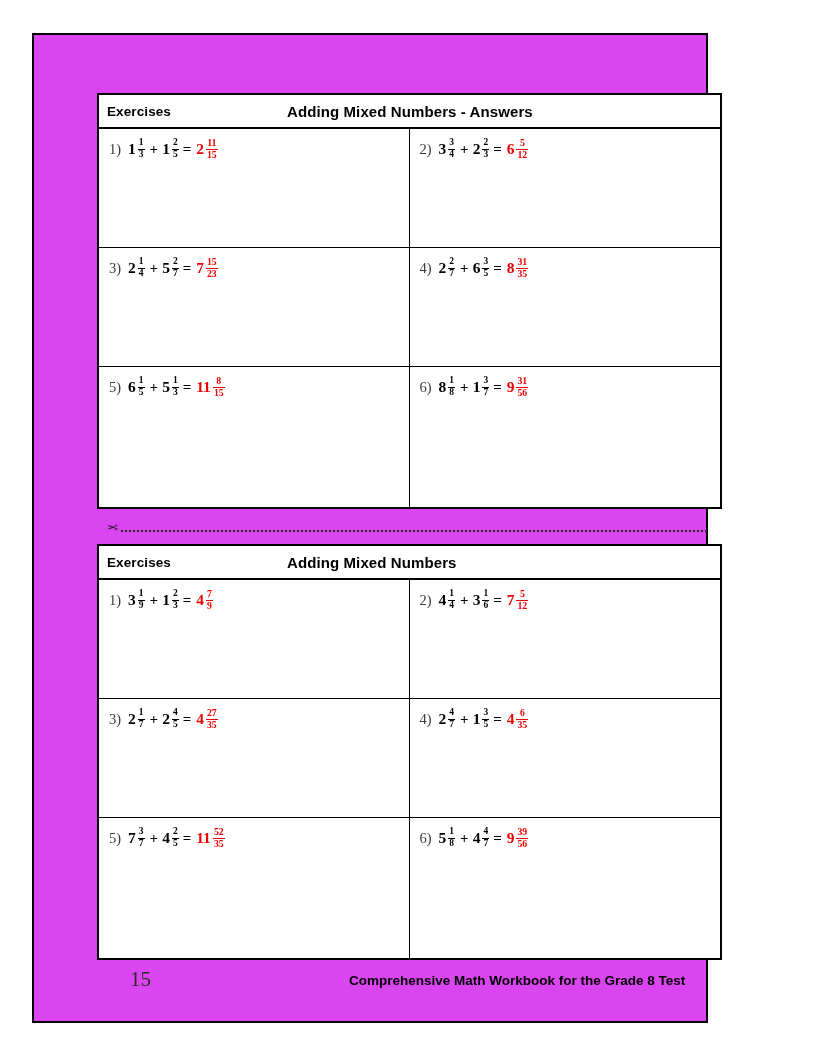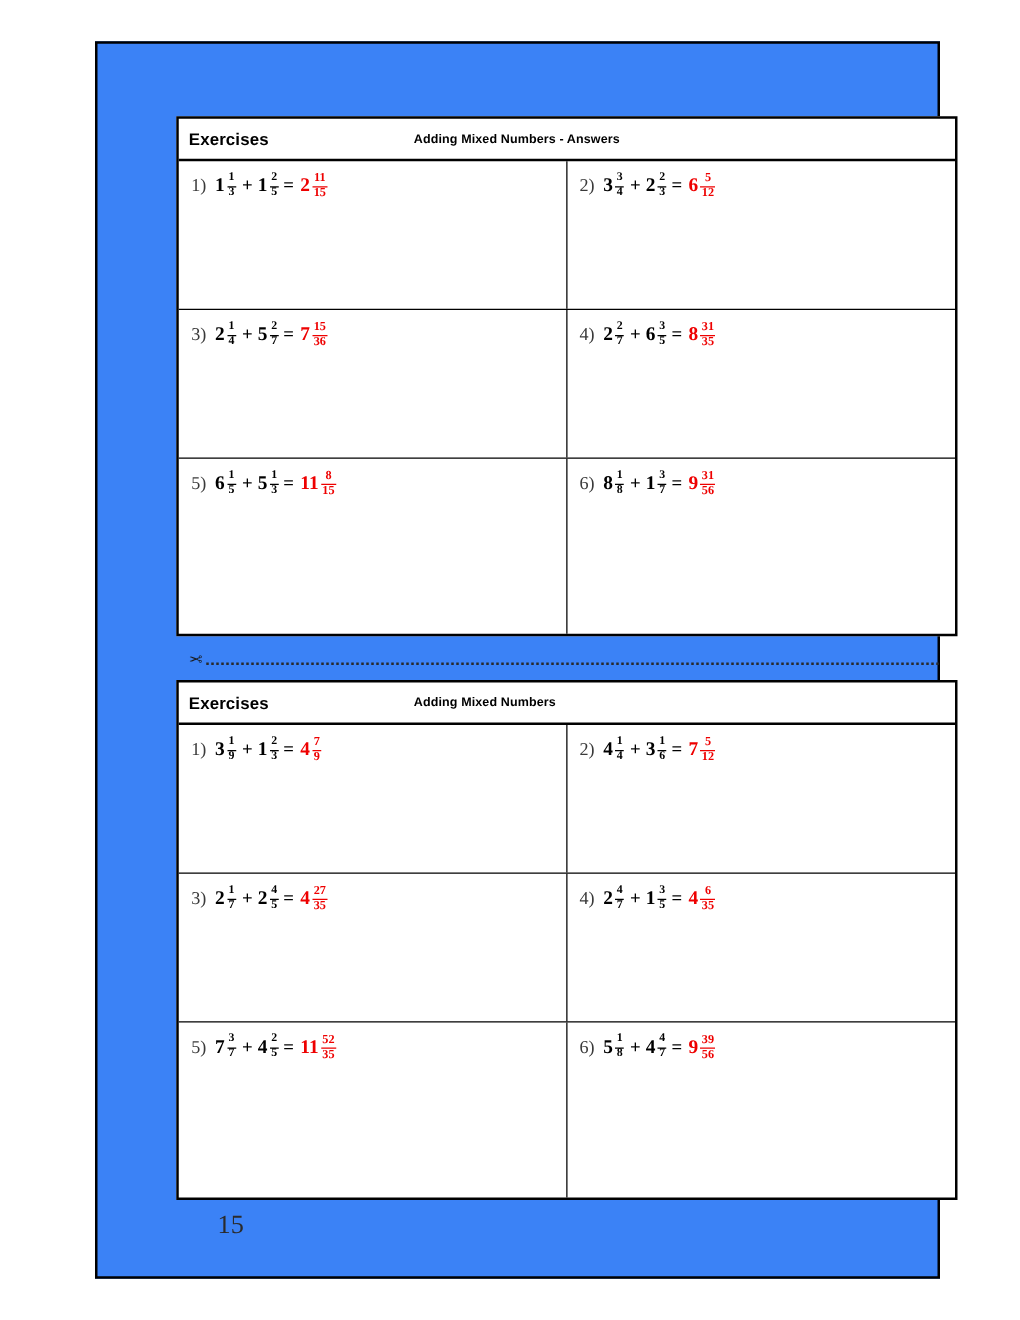--- a/index.html
+++ b/index.html
@@ -16,22 +16,21 @@
   }
 
   .page-sheet {
     position: absolute;
     left: 32px;
     top: 33px;
     width: 676px;
     height: 990px;
     border: 2px solid #000000;
     box-sizing: border-box;
-    background: #3b82f6;
-    margin-left: 44px;
+    background: #d946ef;
   }
 
   .content {
     position: absolute;
     left: 63px;
     top: 58px;
     width: 625px;
   }
 
   
@@ -54,21 +53,21 @@
     position: absolute;
     left: 8px;
     font-size: 13.5px;
     font-weight: bold;
     color: #000000;
     letter-spacing: 0.1px;
   }
   .ws-header .hdr-title {
     position: absolute;
     left: 188px;
-    font-size: 10px;
+    font-size: 15px;
     font-weight: bold;
     color: #000000;
     letter-spacing: 0.1px;
   }
 
   .ws-row {
     display: flex;
     border-bottom: 1.5px solid #000000;
     box-sizing: border-box;
   }
@@ -285,21 +284,21 @@
               <span class="frac">
                 <span class="num">2</span>
                 <span class="den">7</span>
               </span>
             </span>
             <span class="eq">=</span>
             <span class="answer">
               <span class="whole">7</span>
               <span class="frac">
                 <span class="num">15</span>
-                <span class="den">36</span>
+                <span class="den">23</span>
               </span>
             </span>
           </div>
         </div>
         <div class="ws-cell">
           <div class="expr">
             <span class="qnum">4)</span>
             <span class="mixed">
               <span class="whole">2</span>
               <span class="frac">
@@ -573,15 +572,16 @@
             </span>
           </div>
         </div>
       </div>
     </div>
 
   </div>
 
   <div class="footer">
     <span class="page-number">15</span>
+    <span class="footer-title">Comprehensive Math Workbook for the Grade 8 Test</span>
   </div>
 
 </div>
 
 </body></html>

